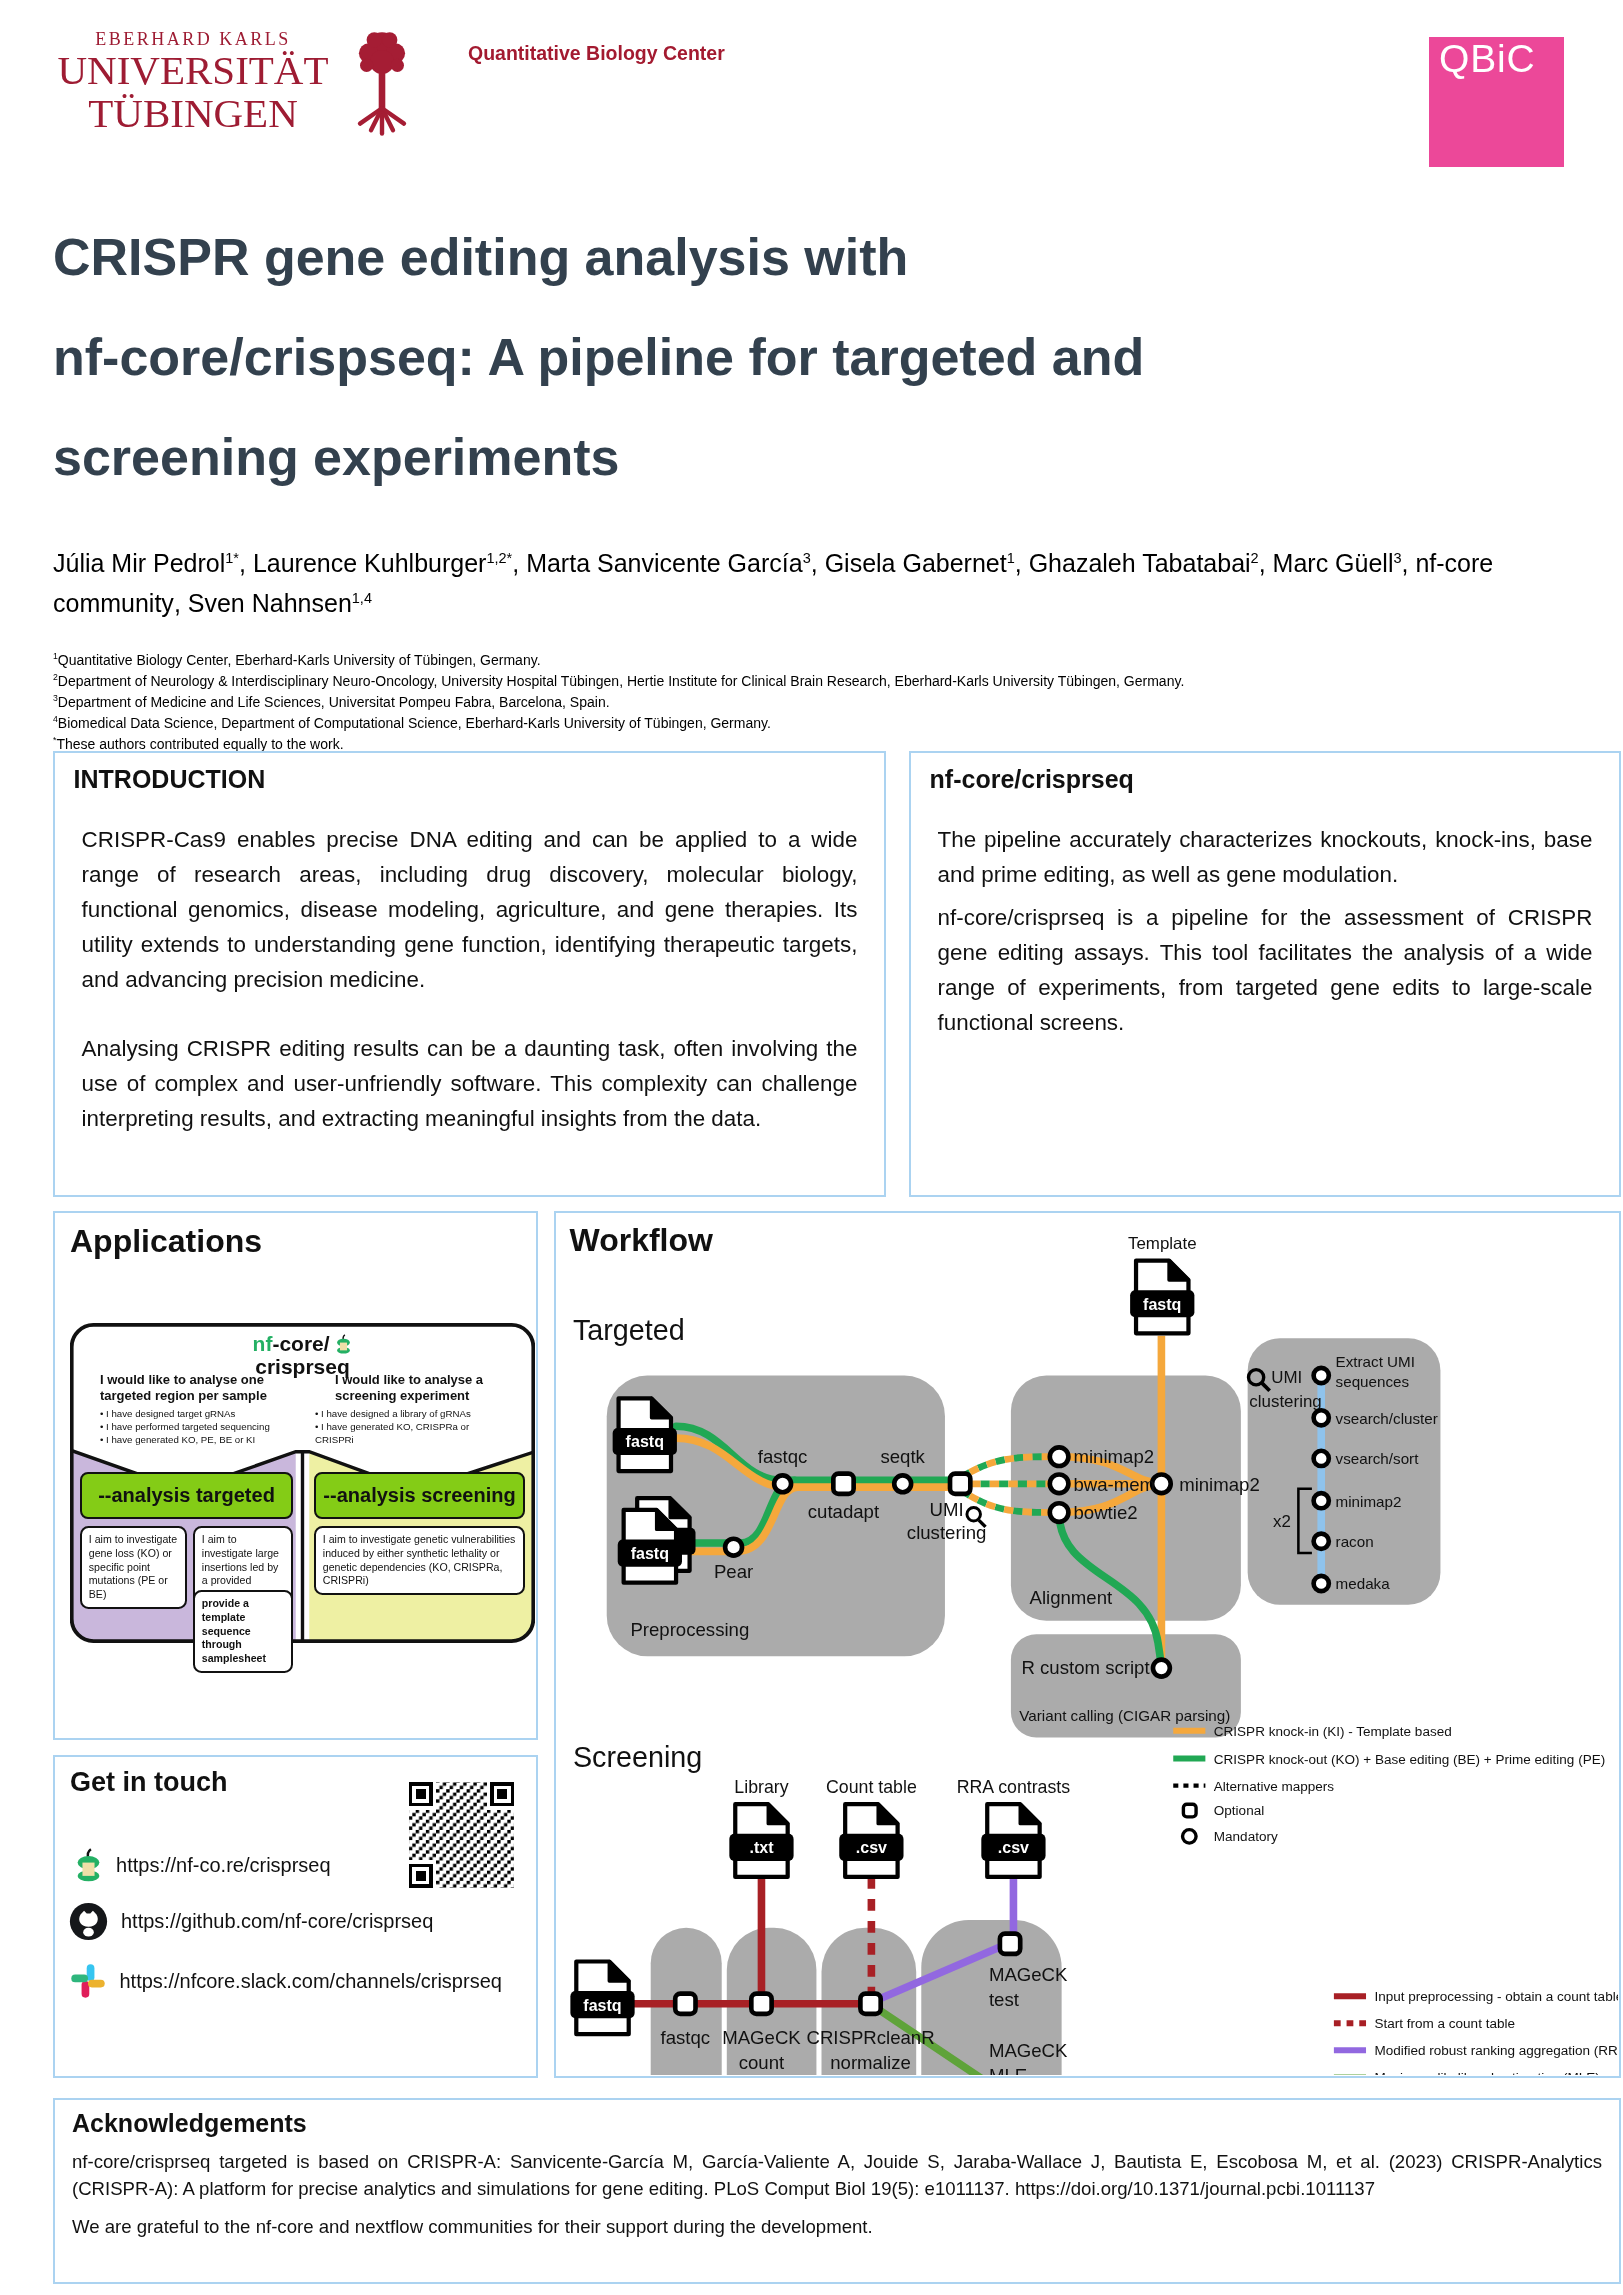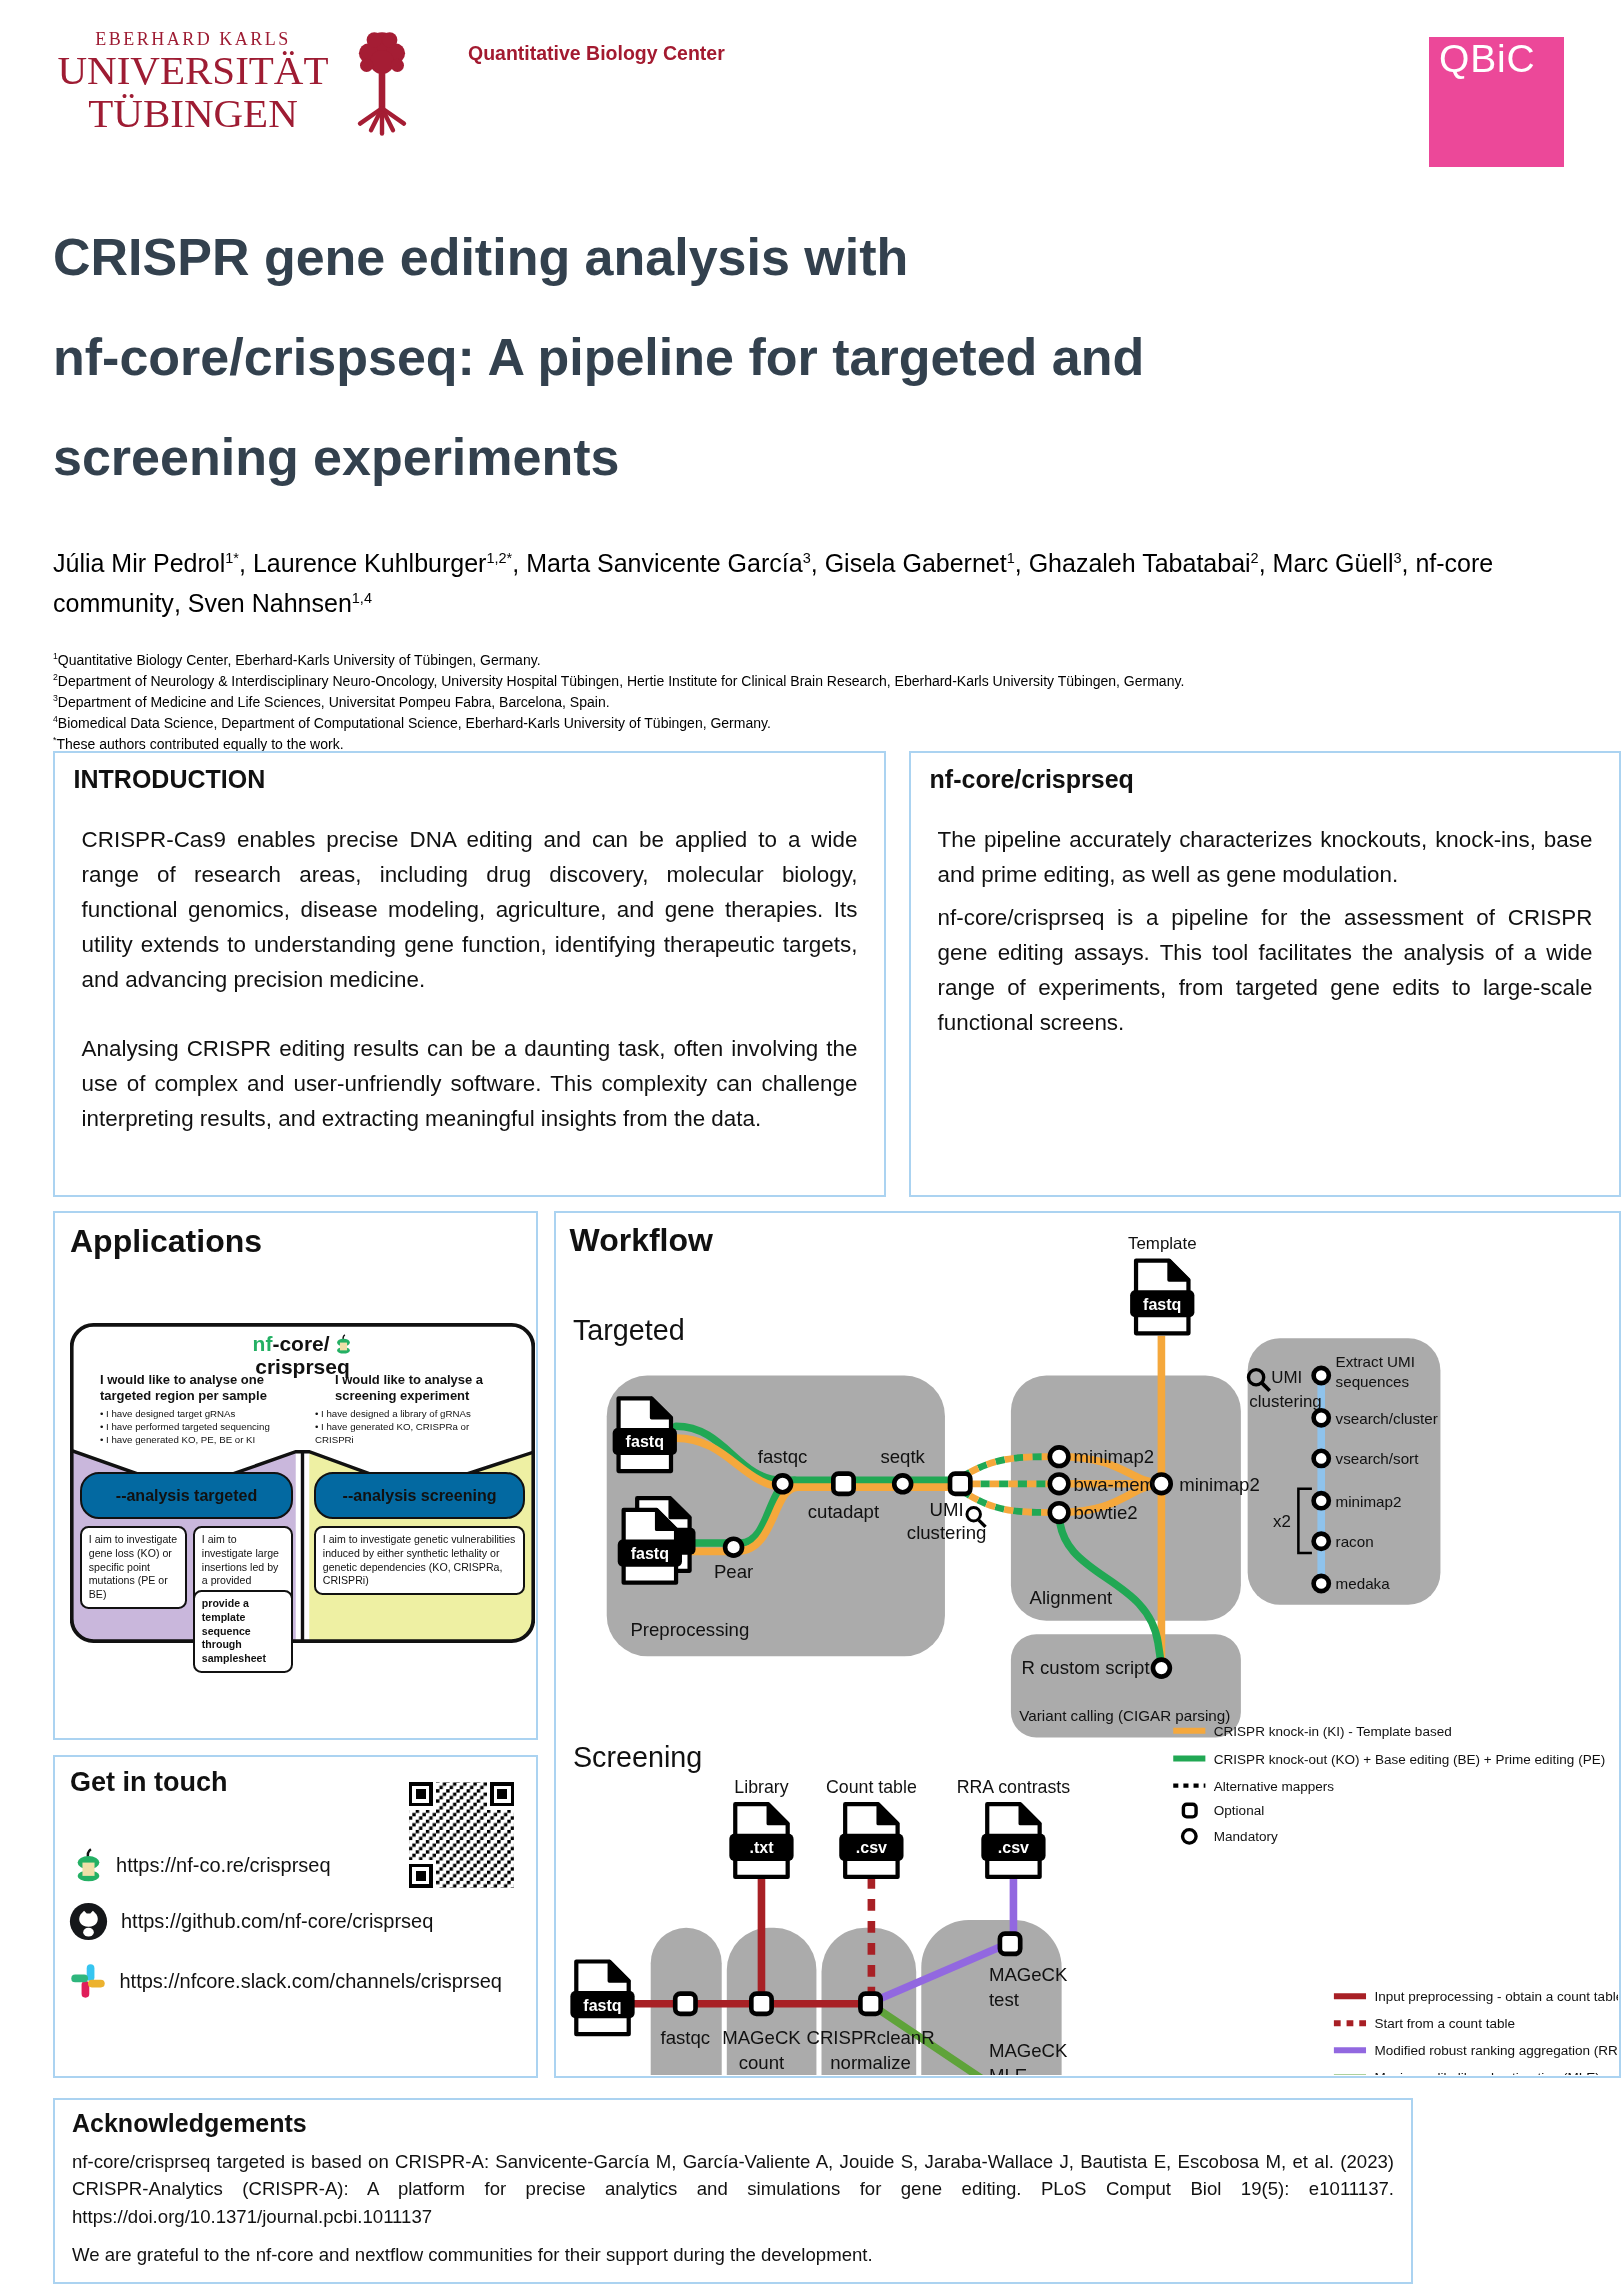--- a/index.html
+++ b/index.html
@@ -31,36 +31,36 @@
   .panel{position:absolute;background:#fff;border:2.5px solid #ABD3F1;}
   .pad{padding:12px 18.6px;}
   h2.sec{margin:0;font-size:25px;font-weight:bold;color:#111;}
   h2.bigsec{font-size:32px;}
   .para{font-size:22.4px;line-height:1.56;text-align:justify;color:#111;margin:8px;}
   #p-intro{left:53px;top:751px;width:833px;height:446px;}
   #p-crispr{left:909px;top:751px;width:712px;height:446px;}
   #p-apps{left:53px;top:1211px;width:485px;height:529px;}
   #p-workflow{left:554px;top:1211px;width:1067px;height:867px;}
   #p-touch{left:53px;top:1755px;width:485px;height:323px;}
-  #p-ack{left:53px;top:2098px;width:1360px;height:186px;}
+  #p-ack{left:53px;top:2098px;width:1568px;height:186px;}
   #p-intro .para{margin-top:29px;}
   #p-intro .para + .para{margin-top:34px;}
   #p-crispr .para{margin-top:29px;}
   #p-crispr .para + .para{margin-top:0;}
 
   
   #app-diagram{position:absolute;left:15px;top:110px;width:465px;height:320px;}
   #app-diagram svg.bg{position:absolute;left:0;top:0;}
   .nf-logo{position:absolute;left:0;right:0;top:8.5px;text-align:center;font-weight:bold;
     font-size:21px;line-height:1.12;color:#111;}
   .nf-logo .nf{color:#24B064;}
   .app-h{position:absolute;font-weight:bold;font-size:13px;line-height:1.25;color:#111;}
   .app-b{position:absolute;font-size:9.7px;line-height:1.32;color:#111;}
-  .app-cmd{position:absolute;background:#0369a1;border:2.5px solid #111;border-radius:19px;
-    font-weight:bold;font-size:16px;color:#111;display:flex;align-items:center;justify-content:center;}
+  .app-cmd{position:absolute;background:#84cc16;border:2.5px solid #111;border-radius:8px;
+    font-weight:bold;font-size:20px;color:#111;display:flex;align-items:center;justify-content:center;}
   .app-box{position:absolute;background:#fff;border:2.1px solid #111;border-radius:8.5px;
     font-size:10.6px;line-height:1.3;color:#111;padding:5px 6.8px;}
   .app-box.bold{font-weight:bold;}
 
   
   #p-workflow h2{position:absolute;left:13.5px;top:8.5px;}
   #wf-svg{position:absolute;left:0;top:0;}
   #wf-svg text{fill:#111;font-family:"Liberation Sans",sans-serif;}
   .t34{font-size:34px;}
   .t22{font-size:22px;}

